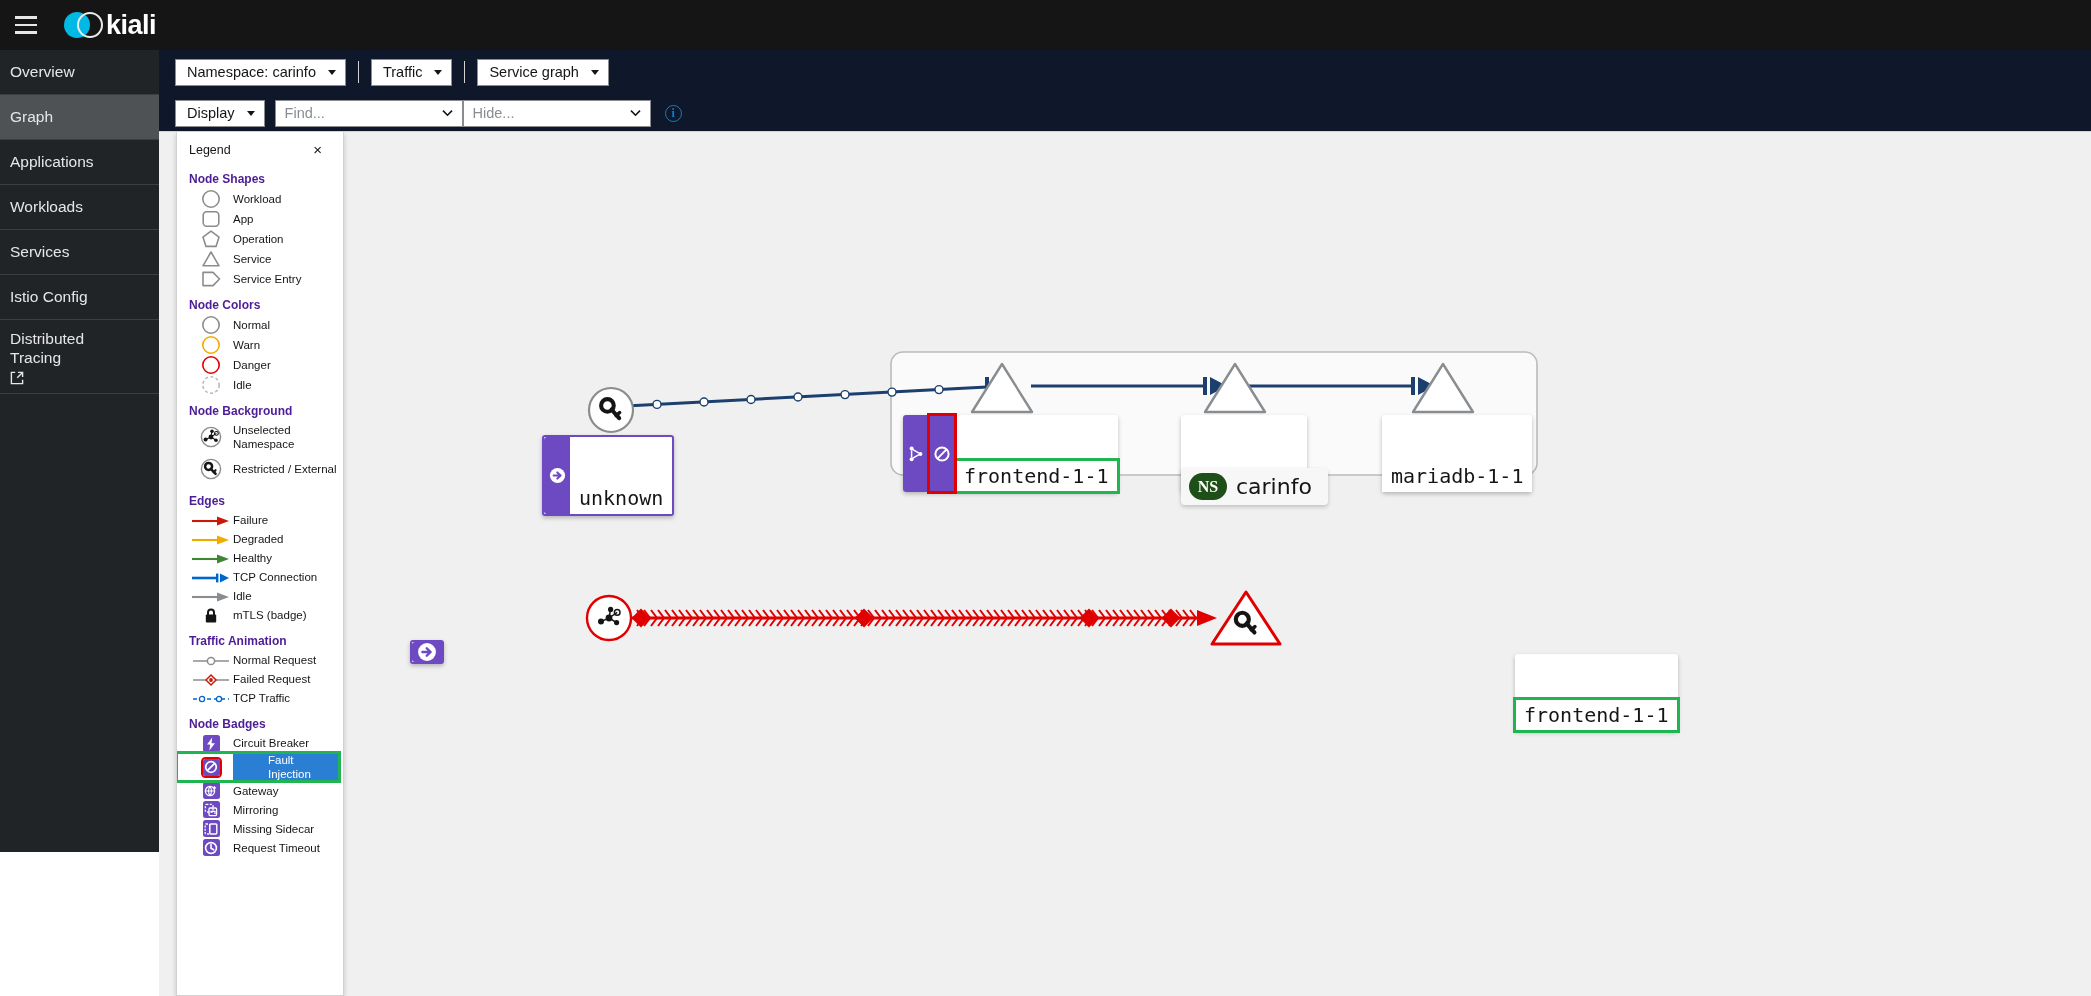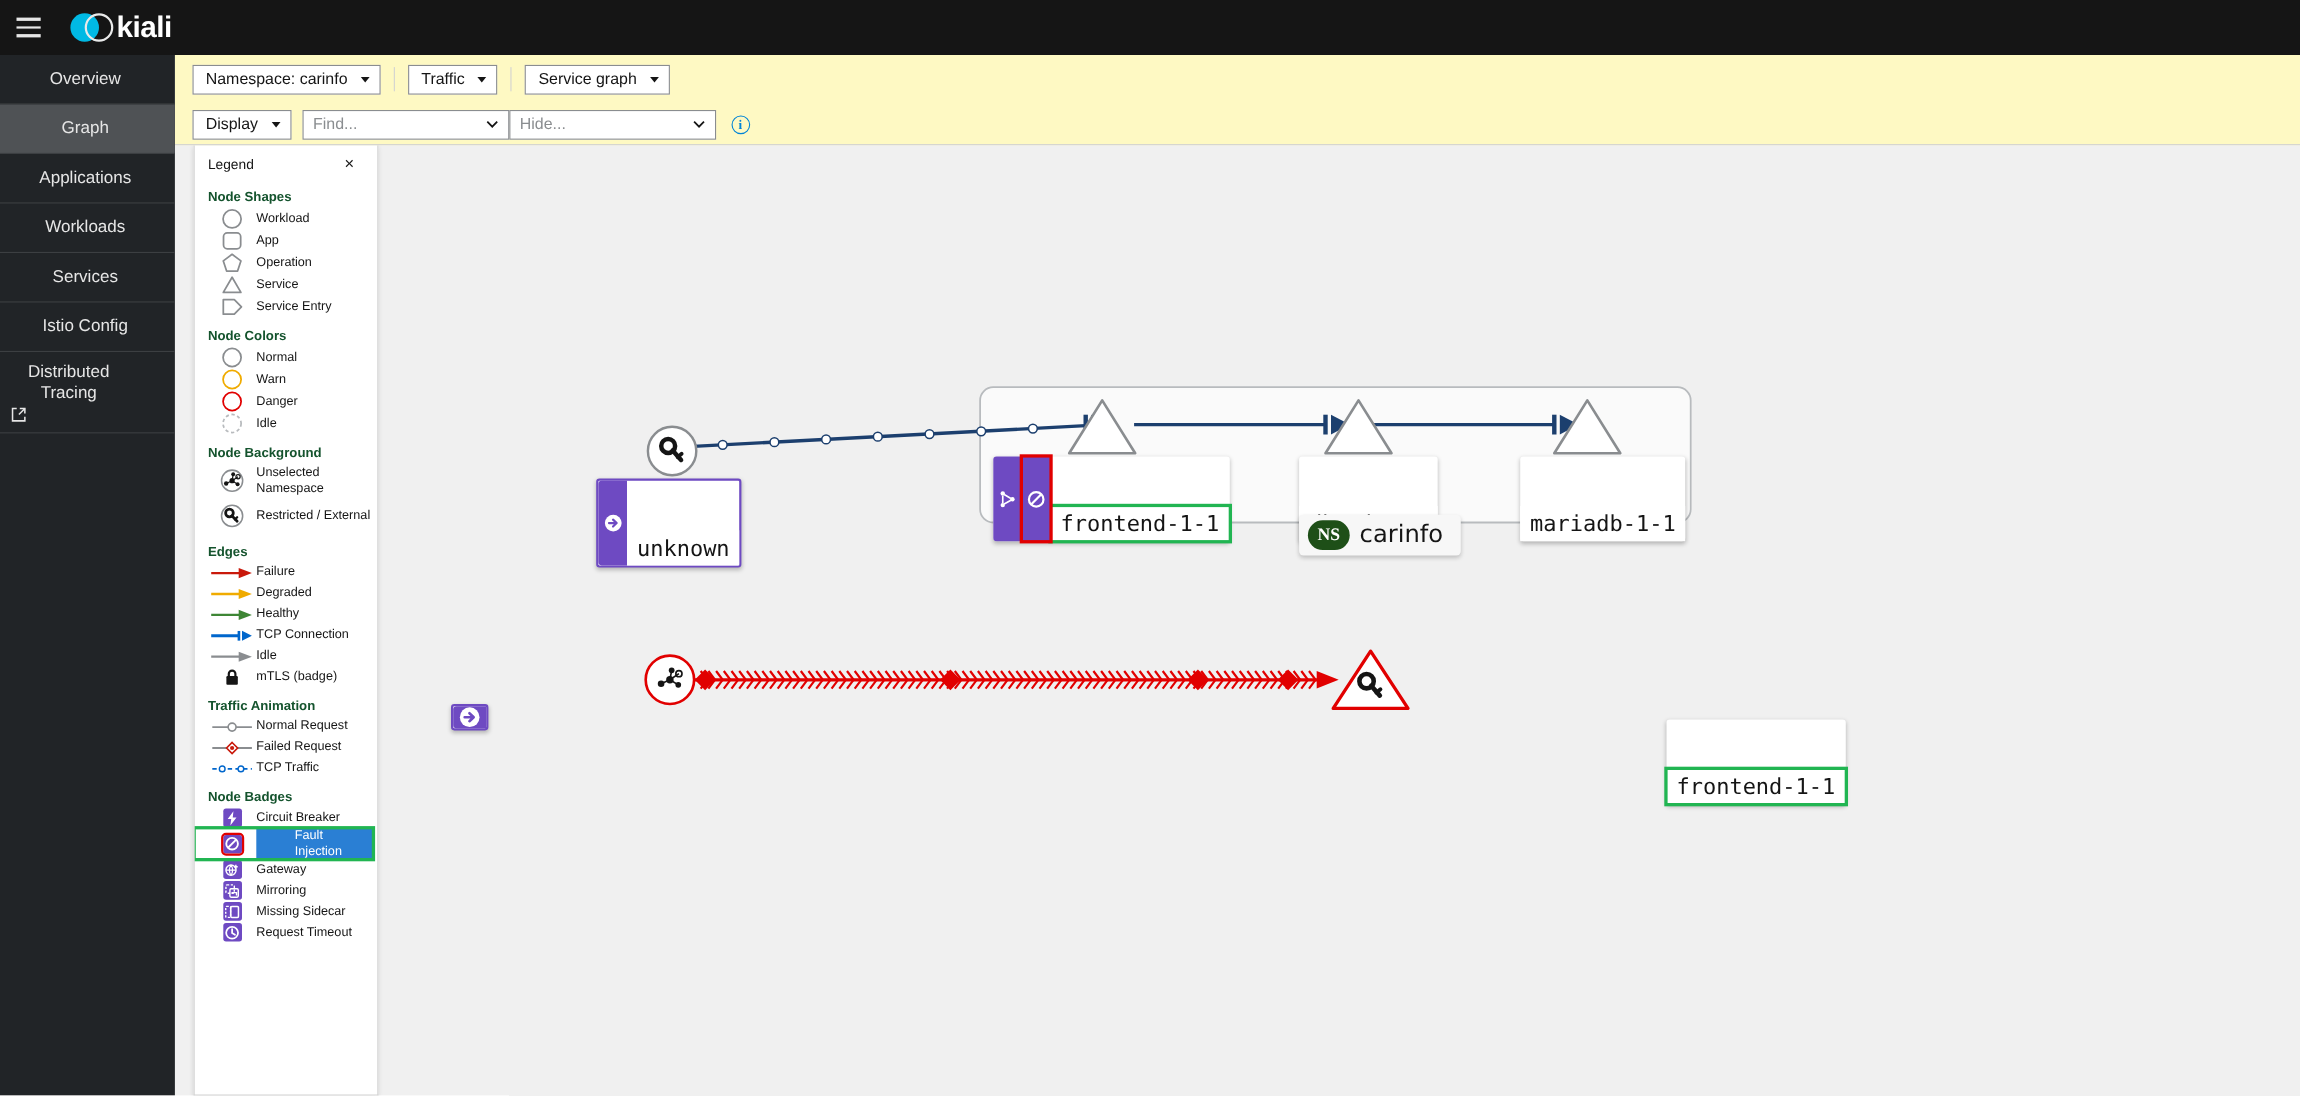--- a/index.html
+++ b/index.html
@@ -39,44 +39,43 @@
     width: 26px; height: 26px; border-radius: 50%;
     border: 2px solid #e9eaea; background: transparent;
   }
   .brand-text {
     color: #fff; font-size: 27px; font-weight: bold; letter-spacing: -0.5px;
   }
 
   
   .sidebar {
     position: absolute; top: 50px; left: 0;
-    width: 159px; height: 946px;
+    width: 159px; height: 802px;
     background: #212427;
     z-index: 35;
-    text-align: center;
   }
   .nav-item {
     position: relative;
     min-height: 45px;
     display: flex; align-items: center;
     padding: 9px 14px 9px 10px;
     color: #e6e6e6; font-size: 15.5px;
     border-bottom: 1px solid #3c3f42;
     cursor: pointer; line-height: 1.25;
   }
   .nav-item.active { background: #4f5255; }
   .nav-item .nav-label { flex: 1; }
   .nav-item.two-line { min-height: 60px; align-items: flex-start; flex-direction: column; }
   .ext-icon { width: 14px; height: 14px; flex: 0 0 auto; margin-top: 2px; }
 
   
   .toolbar {
     position: absolute; top: 50px; left: 159px;
     width: 1932px; height: 82px;
-    background: #fef9c3;
+    background: #0f172a;
     border-bottom: 1px solid #d2d2d2;
     z-index: 30;
   }
   .toolbar-row { display: flex; align-items: center; padding-left: 16px; }
   .toolbar-row.r1 { height: 44px; }
   .toolbar-row.r2 { height: 38px; }
   .tb-select {
     height: 27px; border: 1px solid #8a8d90; background: #fff;
     display: flex; align-items: center; gap: 12px;
     padding: 0 9px 0 11px; font-size: 14.5px; color: #151515;
@@ -132,21 +131,21 @@
     overflow: hidden;
     font-size: 11.5px; color: #151515;
   }
   .legend-head {
     display: flex; align-items: center; justify-content: space-between;
     padding: 10px 18px 6px 12px;
   }
   .legend-title { font-size: 12.5px; color: #151515; }
   .legend-close { font-size: 15px; color: #151515; cursor:pointer; line-height: 1; padding: 0 3px;}
   .legend-body { padding: 0 0 0 0; }
-  .lg-section { font-size: 12px; font-weight: bold; color: #14532d; padding: 9px 0 3px 12px; }
+  .lg-section { font-size: 12px; font-weight: bold; color: #4c1d95; padding: 9px 0 3px 12px; }
   .lg-row { display: flex; align-items: center; min-height: 19px; padding-left: 12px; }
   .lg-key { width: 44px; flex: 0 0 44px; display:flex; align-items:center; justify-content:center; }
   .lg-label { font-size: 11.5px; color: #151515; line-height: 1.22; }
   .lg-row.tall { min-height: 32px; }
   .lg-row.highlight {
     outline: 3px solid #21b552; outline-offset: -1px;
     margin-right: 4px; position: relative;
   }
   .lg-label.selected { background: #2a7fd4; color: #fff; padding-left: 35px; }
   .badge-sq {

